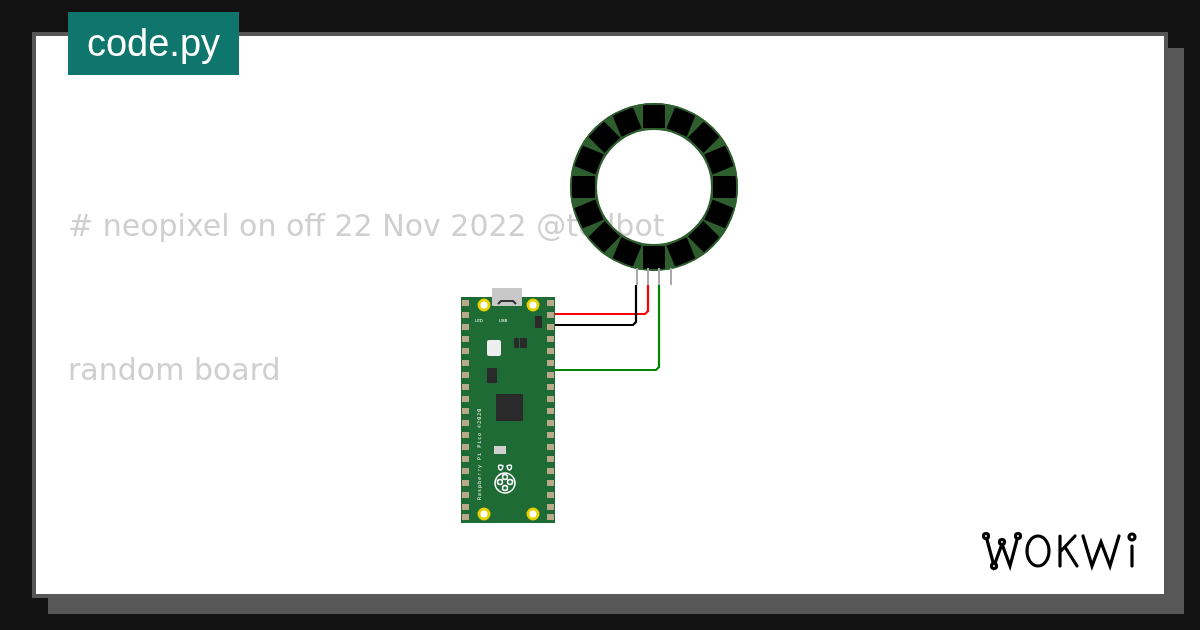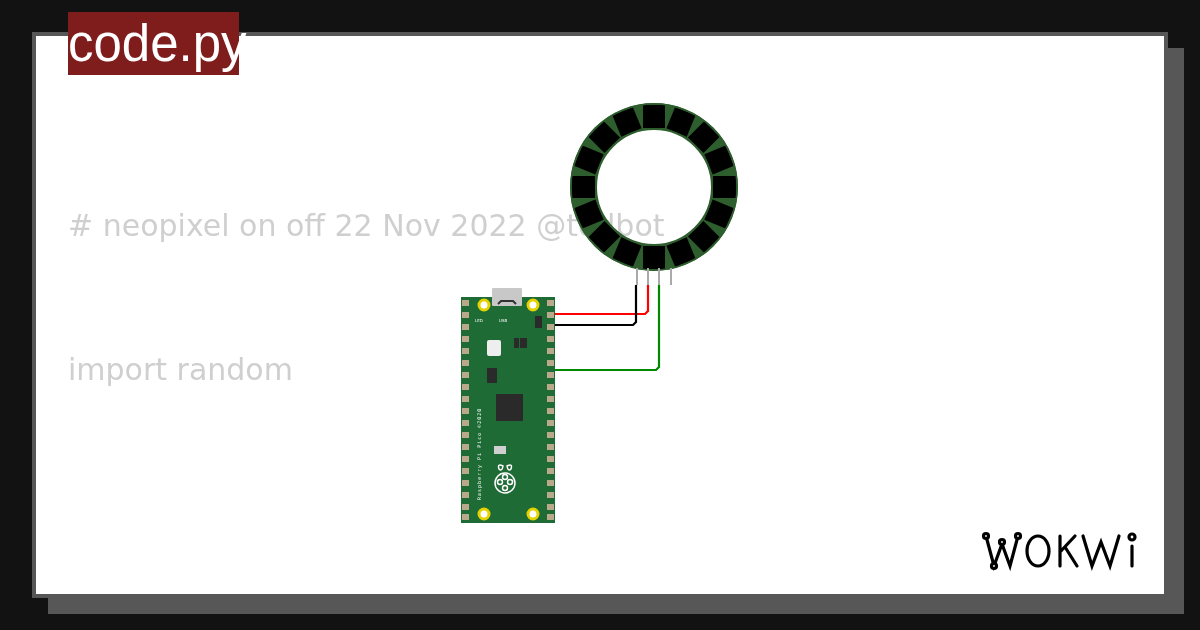--- a/index.html
+++ b/index.html
@@ -1,38 +1,38 @@
 <!DOCTYPE html>
 <html><head>
 <meta charset="utf-8">
 <style>
   html, body { margin:0; padding:0; }
   body { width:1200px; height:630px; background:#121212; position:relative; overflow:hidden;
          font-family:"DejaVu Sans", sans-serif; }
   .shadow { position:absolute; left:48px; top:48px; width:1136px; height:566px; background:#575757; }
   .panel { position:absolute; left:32px; top:32px; width:1128px; height:558px; background:#ffffff;
            border:4px solid #575757; overflow:hidden; }
-  .tab { position:absolute; left:68px; top:12px; width:171px; height:63px; background:#7f1d1d;
-         color:#ffffff; font-family:"Liberation Sans", sans-serif; font-size:51px; line-height:63px;
+  .tab { position:absolute; left:68px; top:12px; width:171px; height:63px; background:#0f766e;
+         color:#ffffff; font-family:"Liberation Sans", sans-serif; font-size:38px; line-height:63px;
          text-align:center; z-index:5; }
   .code { position:absolute; left:32px; top:70px; margin:0; font-family:"DejaVu Sans", sans-serif;
           font-size:30px; line-height:48px; color:#cfcfcf; white-space:pre; }
   .code .line { display:block; height:48px; }
   .diagram { position:absolute; left:0; top:0; width:1200px; height:630px; z-index:3; pointer-events:none; }
   .diagram * { pointer-events:auto; }
   .logo { position:absolute; left:980px; top:528px; width:170px; height:44px; z-index:4; }
 </style>
 </head>
 <body>
 
 <div class="shadow"></div>
 <div class="panel">
   <div class="code">
     <span class="line"># neopixel on off 22 Nov 2022 @todbot</span>
-    <span class="line">import random</span>
+    <span class="line">random board</span>
     
     
     
     
     
     
     
   </div>
 </div>
 <div class="tab">code.py</div>

